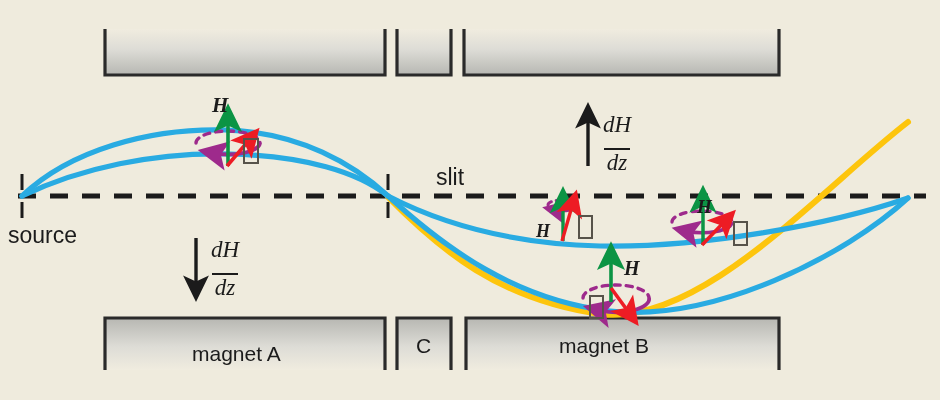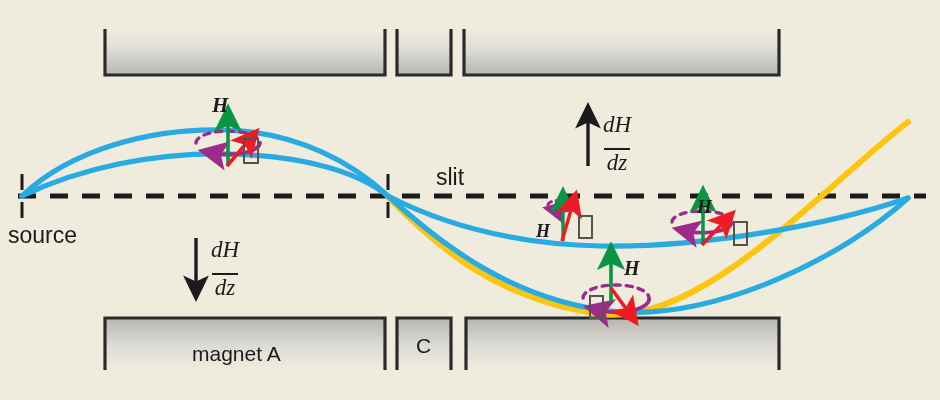--- a/index.html
+++ b/index.html
@@ -160,20 +160,21 @@
 
   <div class="lbl lbl-big" style="left:8px; top:224px;">source</div>
 
   <div class="lbl lbl-big" style="left:396px; top:166px;margin-left:40px;">slit</div>
 
 
   <div class="lbl lbl-mag" style="left:192px; top:343px;">magnet A</div>
 
   <div class="lbl lbl-mag" style="left:416px; top:335px;">C</div>
 
+  <div class="lbl lbl-mag" style="left:559px; top:335px;">magnet B</div>
 
   <div class="frac" style="left:208px; top:238px;">
     <span class="num">dH</span>
     <span class="den">dz</span>
   </div>
 
   <div class="frac" style="left:600px; top:113px;">
     <span class="num">dH</span>
     <span class="den">dz</span>
   </div>

